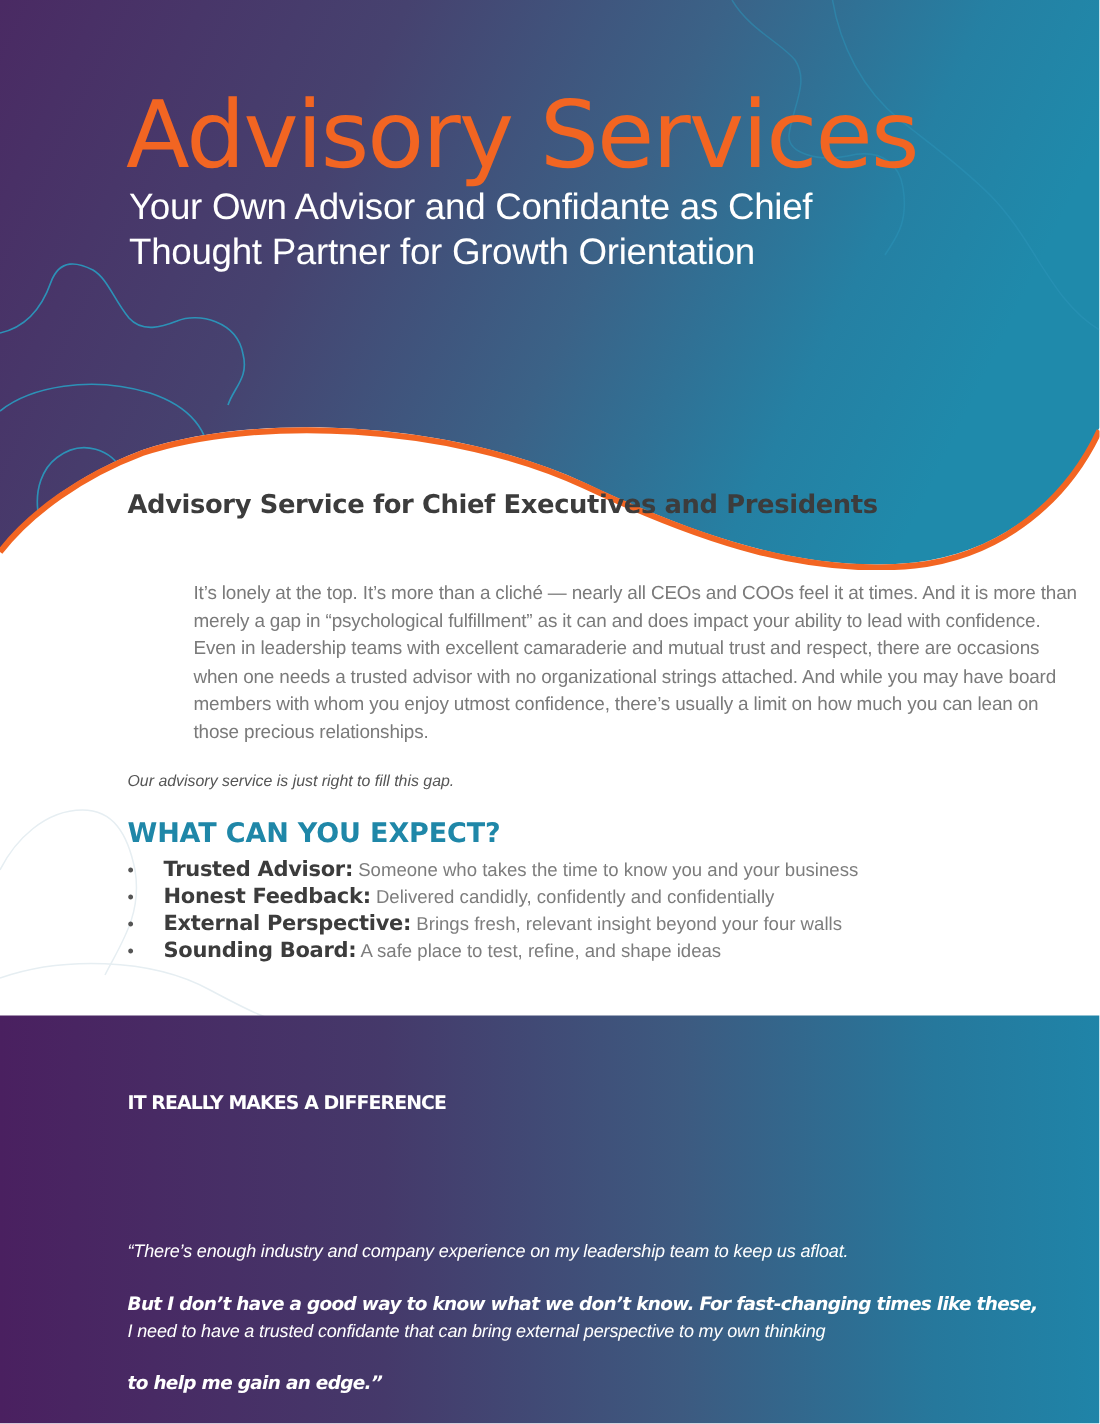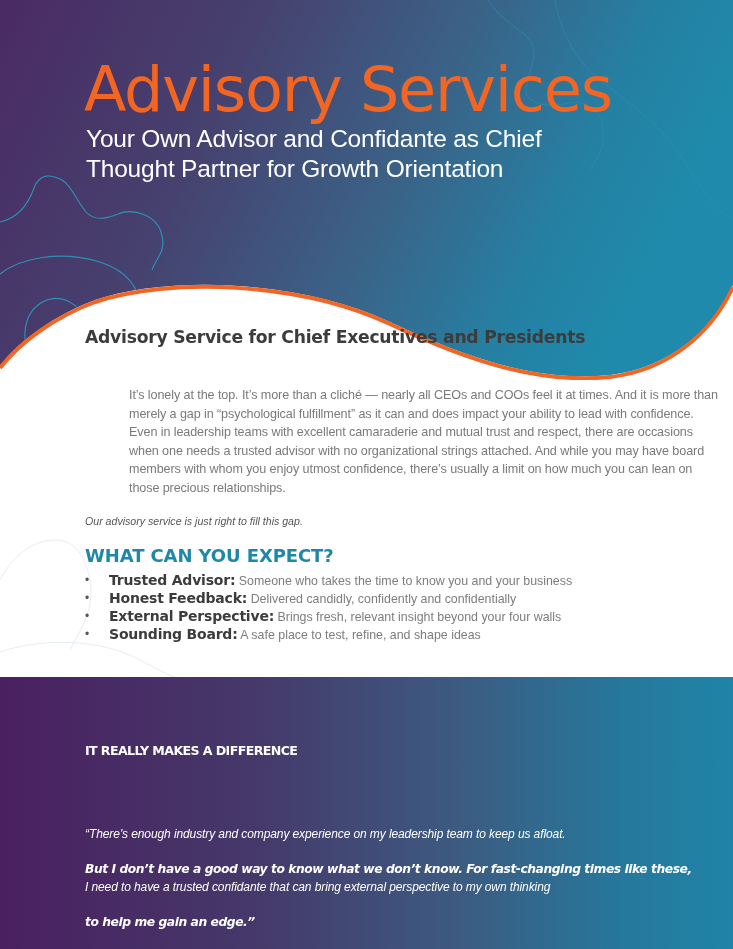--- a/index.html
+++ b/index.html
@@ -57,21 +57,21 @@
   }
 
   
   .band {
     position: absolute; left: 0; top: 677px; width: 733px; height: 272px;
     background: linear-gradient(90deg, #4a2060 0%, #45396a 35%, #3d5a80 62%, #26789c 85%, #1f84a8 100%);
   }
   .band-heading {
     position: absolute; left: 85px; top: 50px;
     font-family: "DejaVu Sans", sans-serif; font-weight: bold;
-    font-size: 12.6px; color: #ffffff; letter-spacing: -0.6px; margin-top: 16px;
+    font-size: 12.6px; color: #ffffff; letter-spacing: -0.6px;
   }
   .quote {
     position: absolute; left: 85px; width: 580px;
     font-family: "DejaVu Sans", sans-serif; font-style: italic;
     font-size: 12.3px; line-height: 18px; color: #ffffff; letter-spacing: -0.45px;
   }
   .quote.q1 { top: 76px; font-weight: bold; }
   .quote.q2 { top: 148px; }
   .quote .ln { display: block; white-space: nowrap; }
   .quote .light { font-weight: normal; font-family: "Liberation Sans", sans-serif; letter-spacing: -0.1px; font-size: 12px; }

